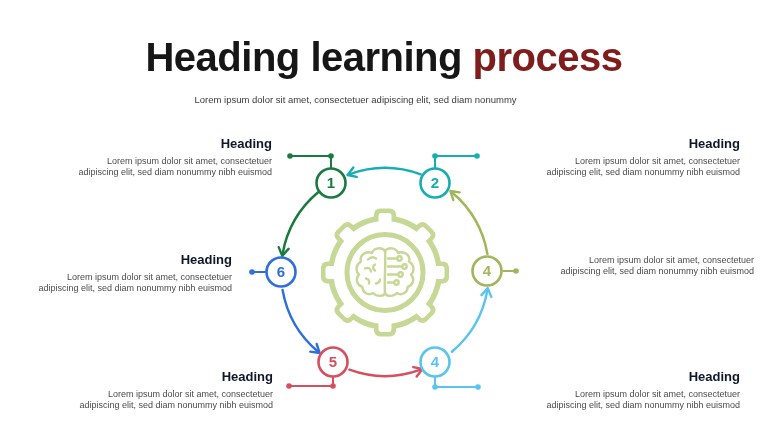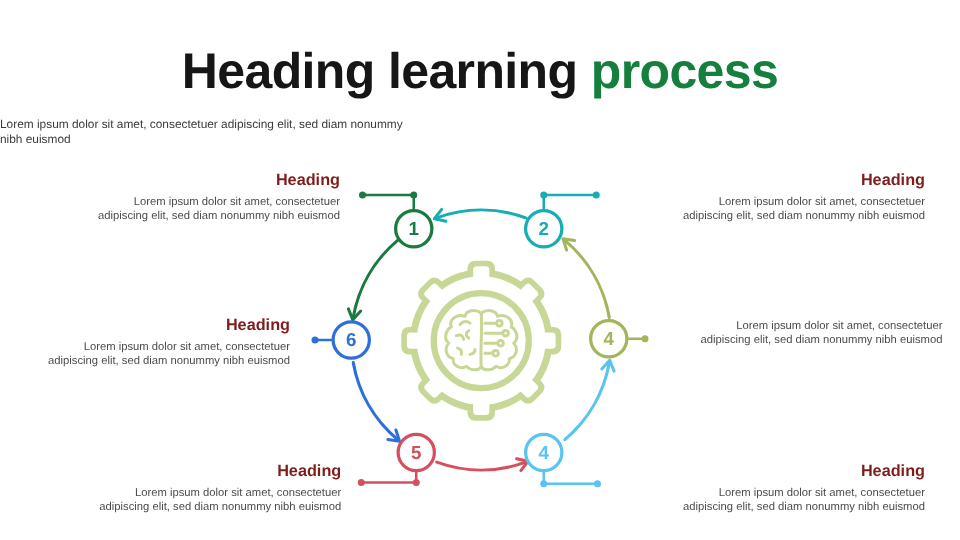--- a/index.html
+++ b/index.html
@@ -6,27 +6,27 @@
   body { font-family:"Liberation Sans", sans-serif; background:#e9e9e9; }
   .slide {
     position:relative; width:768px; height:432px; background:#ffffff;
     overflow:hidden; margin:0 auto;
   }
   .title {
     position:absolute; top:33px; left:0; width:768px; margin:0;
     text-align:center; font-size:40px; font-weight:bold; letter-spacing:-0.5px;
     color:#161616; line-height:48px;
   }
-  .title .t-accent { color:#15803d; }
+  .title .t-accent { color:#7f1d1d; }
   .subtitle {
-    position:absolute; top:94px; left:0; width:711px; text-align:left;
+    position:absolute; top:94px; left:0; width:711px; text-align:center;
     font-size:9.5px; line-height:12px; color:#3a3a3a;
   }
   .step { position:absolute; }
-  .step .h { font-size:13px; font-weight:bold; color:#7f1d1d; line-height:17px;text-align:right; }
+  .step .h { font-size:13px; font-weight:bold; color:#0f172a; line-height:17px;text-align:right; }
   .step .b { margin-top:4px; font-size:9px; line-height:11.4px; color:#4b4b4b;text-align:right; }
   .step .b div { white-space:nowrap; }
   .tl { left:40px;  top:135px; width:232px; text-align:right; }
   .tr { left:500px; top:135px; width:240px; text-align:left; }
   .ml { left:20px;  top:251px; width:212px; text-align:right; }
   .mr { left:539px; top:251px; width:215px; text-align:left; }
   .bl { left:40px;  top:368px; width:233px; text-align:right; }
   .br { left:500px; top:368px; width:240px; text-align:left; }
   .diagram-svg { position:absolute; left:0; top:0; width:768px; height:432px; }
   .node-num { font-family:"Liberation Sans", sans-serif; font-size:15px; font-weight:bold; text-anchor:middle; }
@@ -34,21 +34,20 @@
 </head>
 <body>
 
 <div class="slide">
 
   <h1 class="title"><span class="t-main">Heading learning</span>
     <span class="t-accent">process</span></h1>
 
   <div class="subtitle">
     <div>Lorem ipsum dolor sit amet,  consectetuer adipiscing elit, sed diam nonummy</div>
-    <div>nibh euismod</div>
   </div>
 
   <div class="step tl">
     <div class="h">Heading</div>
     <div class="b">
       <div>Lorem ipsum dolor sit amet, consectetuer</div>
       <div>adipiscing elit, sed diam nonummy  nibh euismod</div>
     </div>
   </div>
   <div class="step tr">

